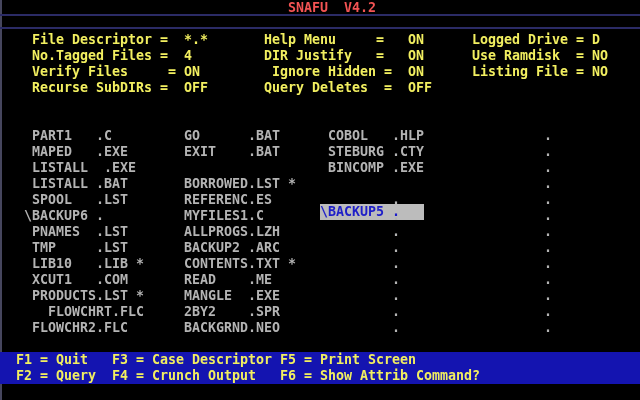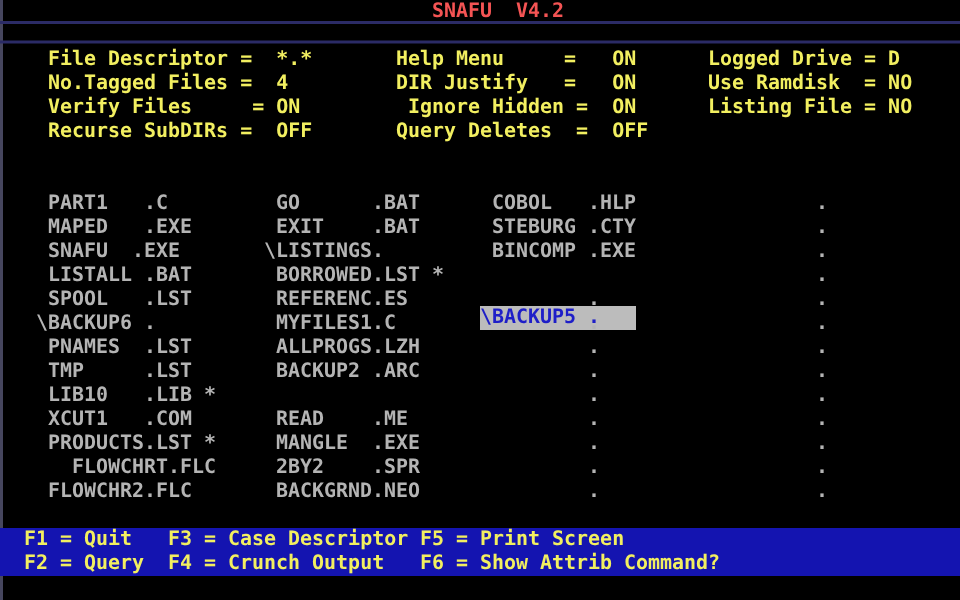--- a/index.html
+++ b/index.html
@@ -49,39 +49,39 @@
   <div class="stgroup" style="left:264px">
     <div class="line">Help Menu     =   ON</div>
     <div class="line">DIR Justify   =   ON</div>
     <div class="line"> Ignore Hidden =  ON</div>
     <div class="line">Query Deletes  =  OFF</div>
   </div>
 
   <div id="files">
       <div class="cell" style="left: 24px; top: 128px;"> PART1   .C</div>
       <div class="cell" style="left: 24px; top: 144px;"> MAPED   .EXE</div>
-      <div class="cell" style="left: 24px; top: 160px;"> SNAFU  .EXE</div>
+      <div class="cell" style="left: 24px; top: 160px;"> LISTALL  .EXE</div>
       <div class="cell" style="left: 24px; top: 176px;"> LISTALL .BAT</div>
       <div class="cell" style="left: 24px; top: 192px;"> SPOOL   .LST</div>
       <div class="cell" style="left: 24px; top: 208px;">\BACKUP6 .</div>
       <div class="cell" style="left: 24px; top: 224px;"> PNAMES  .LST</div>
       <div class="cell" style="left: 24px; top: 240px;"> TMP     .LST</div>
       <div class="cell" style="left: 24px; top: 256px;"> LIB10   .LIB *</div>
       <div class="cell" style="left: 24px; top: 272px;"> XCUT1   .COM</div>
       <div class="cell" style="left: 24px; top: 288px;"> PRODUCTS.LST *</div>
       <div class="cell" style="left: 40px; top: 304px;"> FLOWCHRT.FLC</div>
       <div class="cell" style="left: 24px; top: 320px;"> FLOWCHR2.FLC</div>
       <div class="cell" style="left: 176px; top: 128px;"> GO      .BAT</div>
       <div class="cell" style="left: 176px; top: 144px;"> EXIT    .BAT</div>
-      <div class="cell" style="left: 176px; top: 160px;">\LISTINGS.</div>
       <div class="cell" style="left: 176px; top: 176px;"> BORROWED.LST *</div>
       <div class="cell" style="left: 176px; top: 192px;"> REFERENC.ES</div>
       <div class="cell" style="left: 176px; top: 208px;"> MYFILES1.C</div>
       <div class="cell" style="left: 176px; top: 224px;"> ALLPROGS.LZH</div>
       <div class="cell" style="left: 176px; top: 240px;"> BACKUP2 .ARC</div>
+      <div class="cell" style="left: 176px; top: 256px;"> CONTENTS.TXT *</div>
       <div class="cell" style="left: 176px; top: 272px;"> READ    .ME</div>
       <div class="cell" style="left: 176px; top: 288px;"> MANGLE  .EXE</div>
       <div class="cell" style="left: 176px; top: 304px;"> 2BY2    .SPR</div>
       <div class="cell" style="left: 176px; top: 320px;"> BACKGRND.NEO</div>
       <div class="cell" style="left: 320px; top: 128px;"> COBOL   .HLP</div>
       <div class="cell" style="left: 320px; top: 144px;"> STEBURG .CTY</div>
       <div class="cell" style="left: 320px; top: 160px;"> BINCOMP .EXE</div>
       <div class="cell sel" style="left: 320px; top: 176px; margin-top: 28px;">\BACKUP5 .   </div>
       <div class="cell" style="left: 320px; top: 192px;">         .</div>
       <div class="cell" style="left: 320px; top: 208px;">         .</div>

